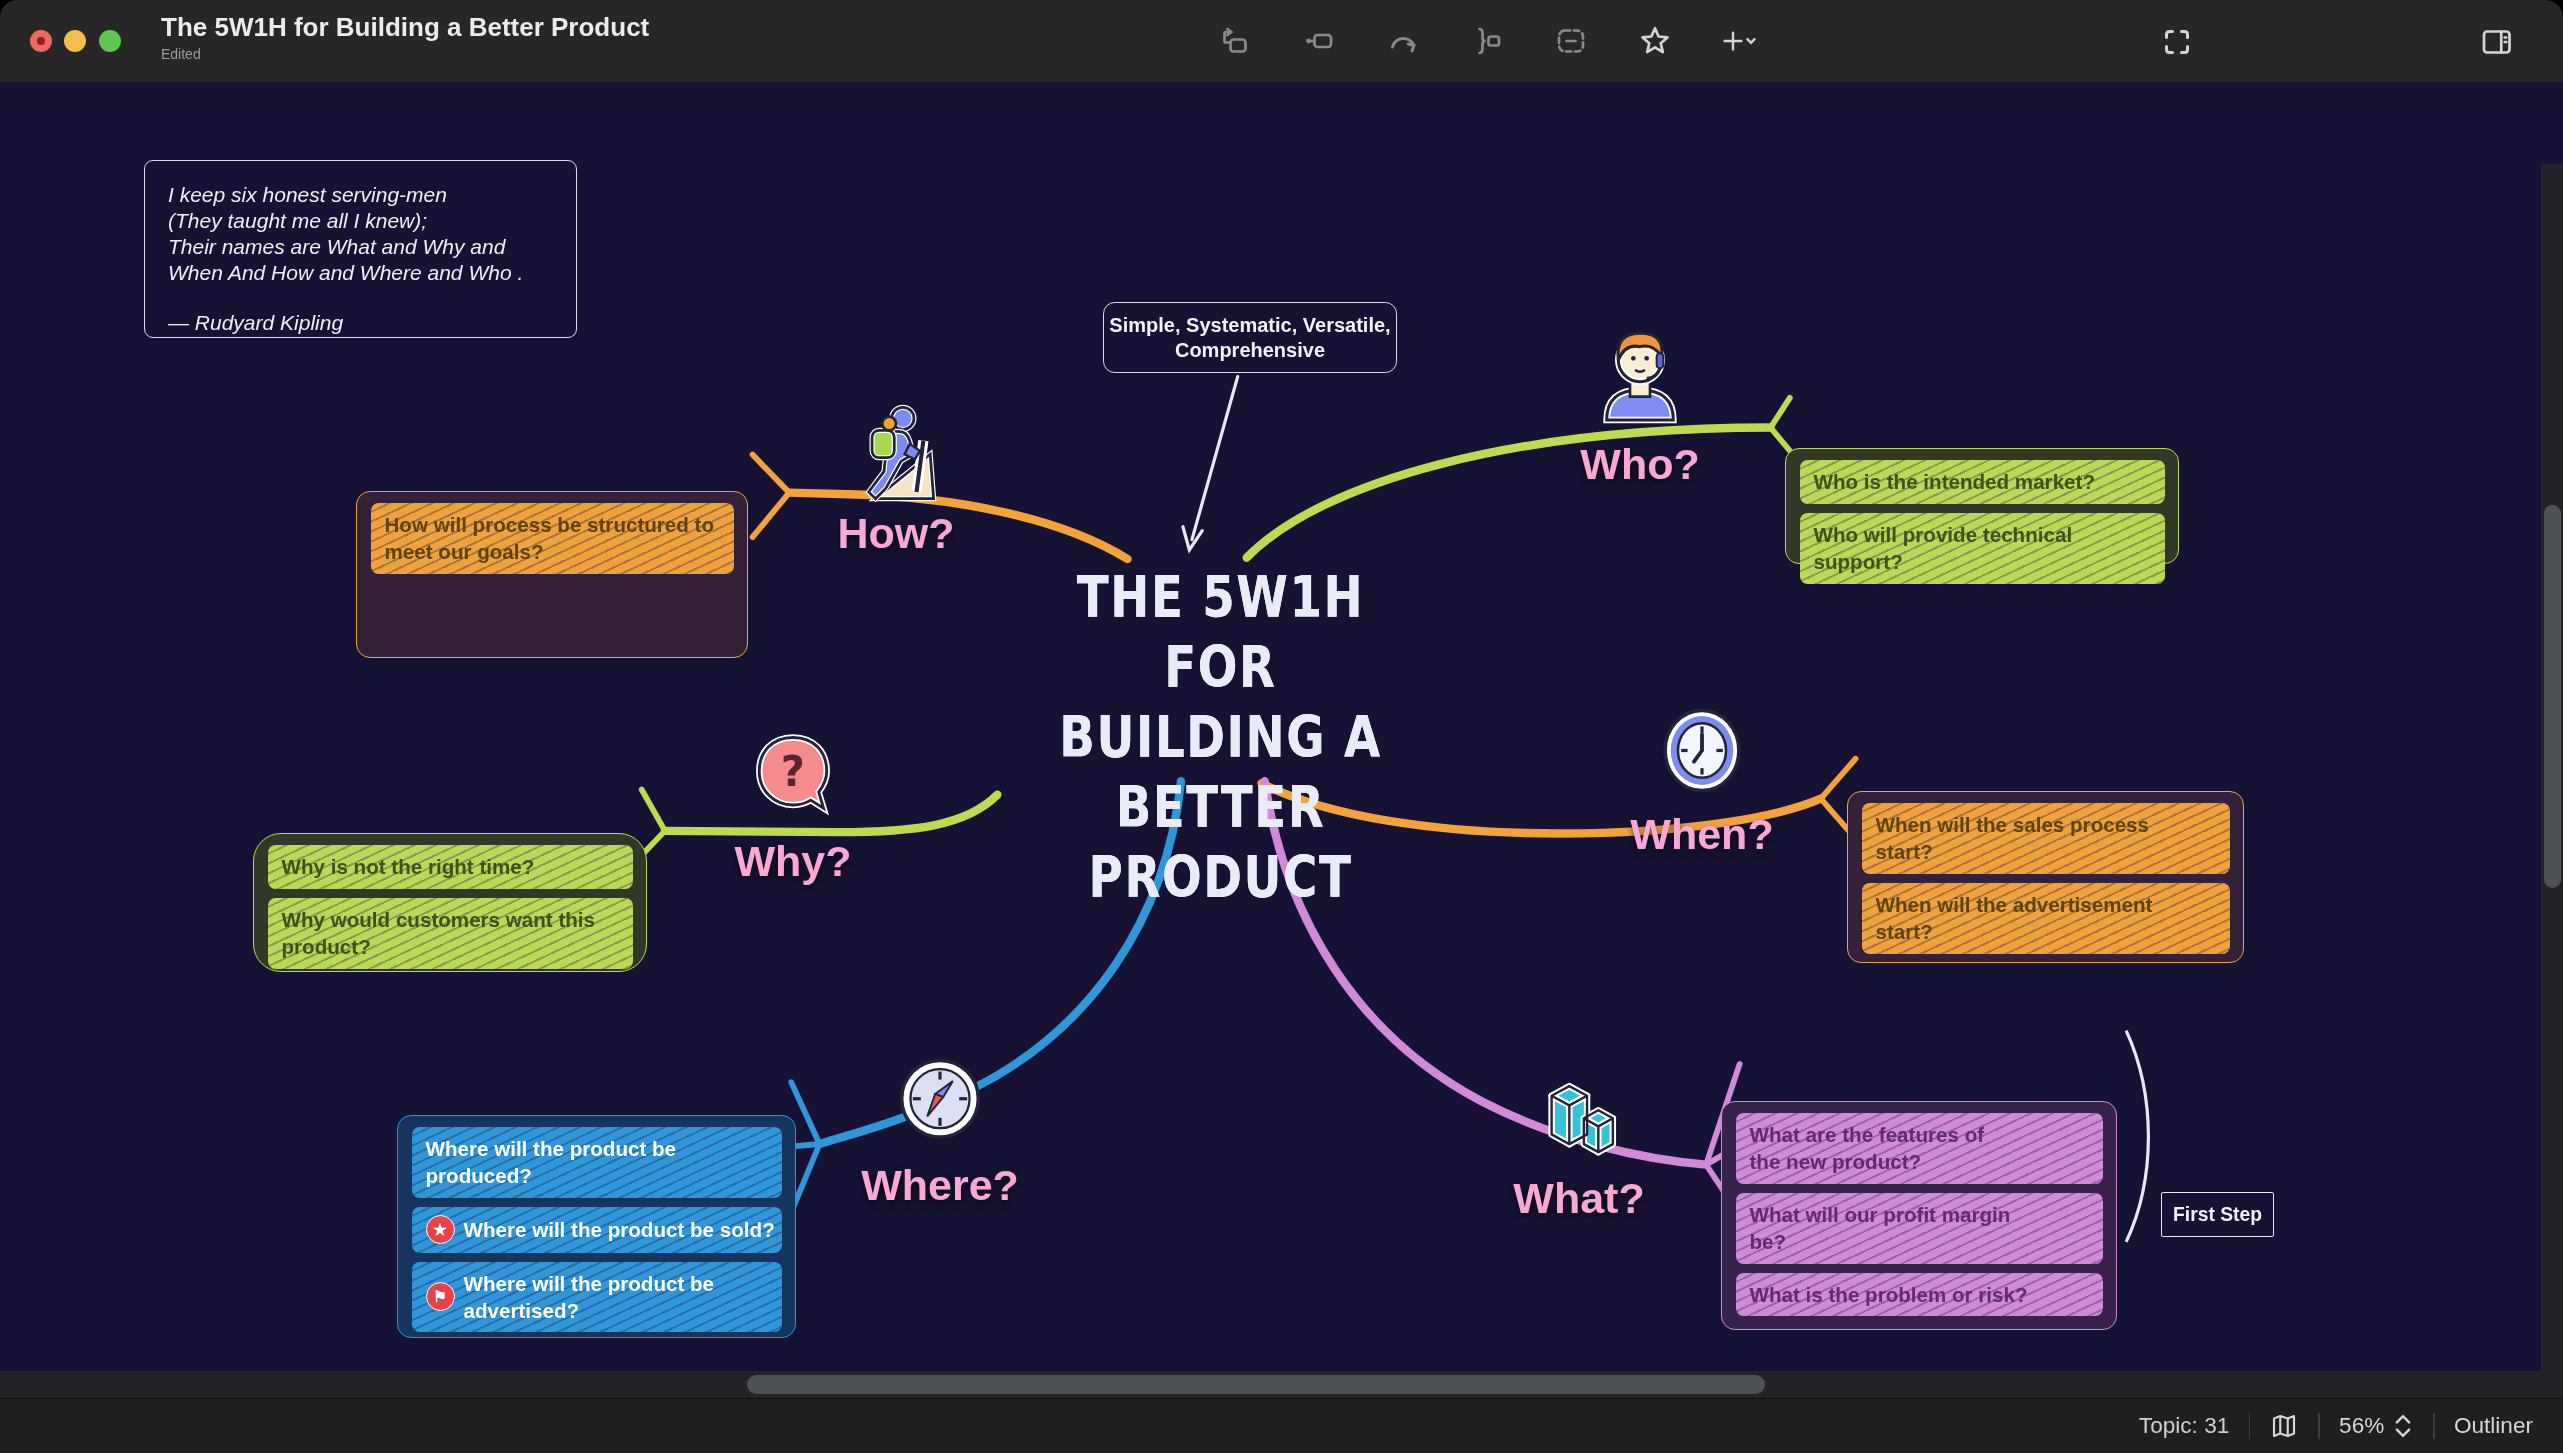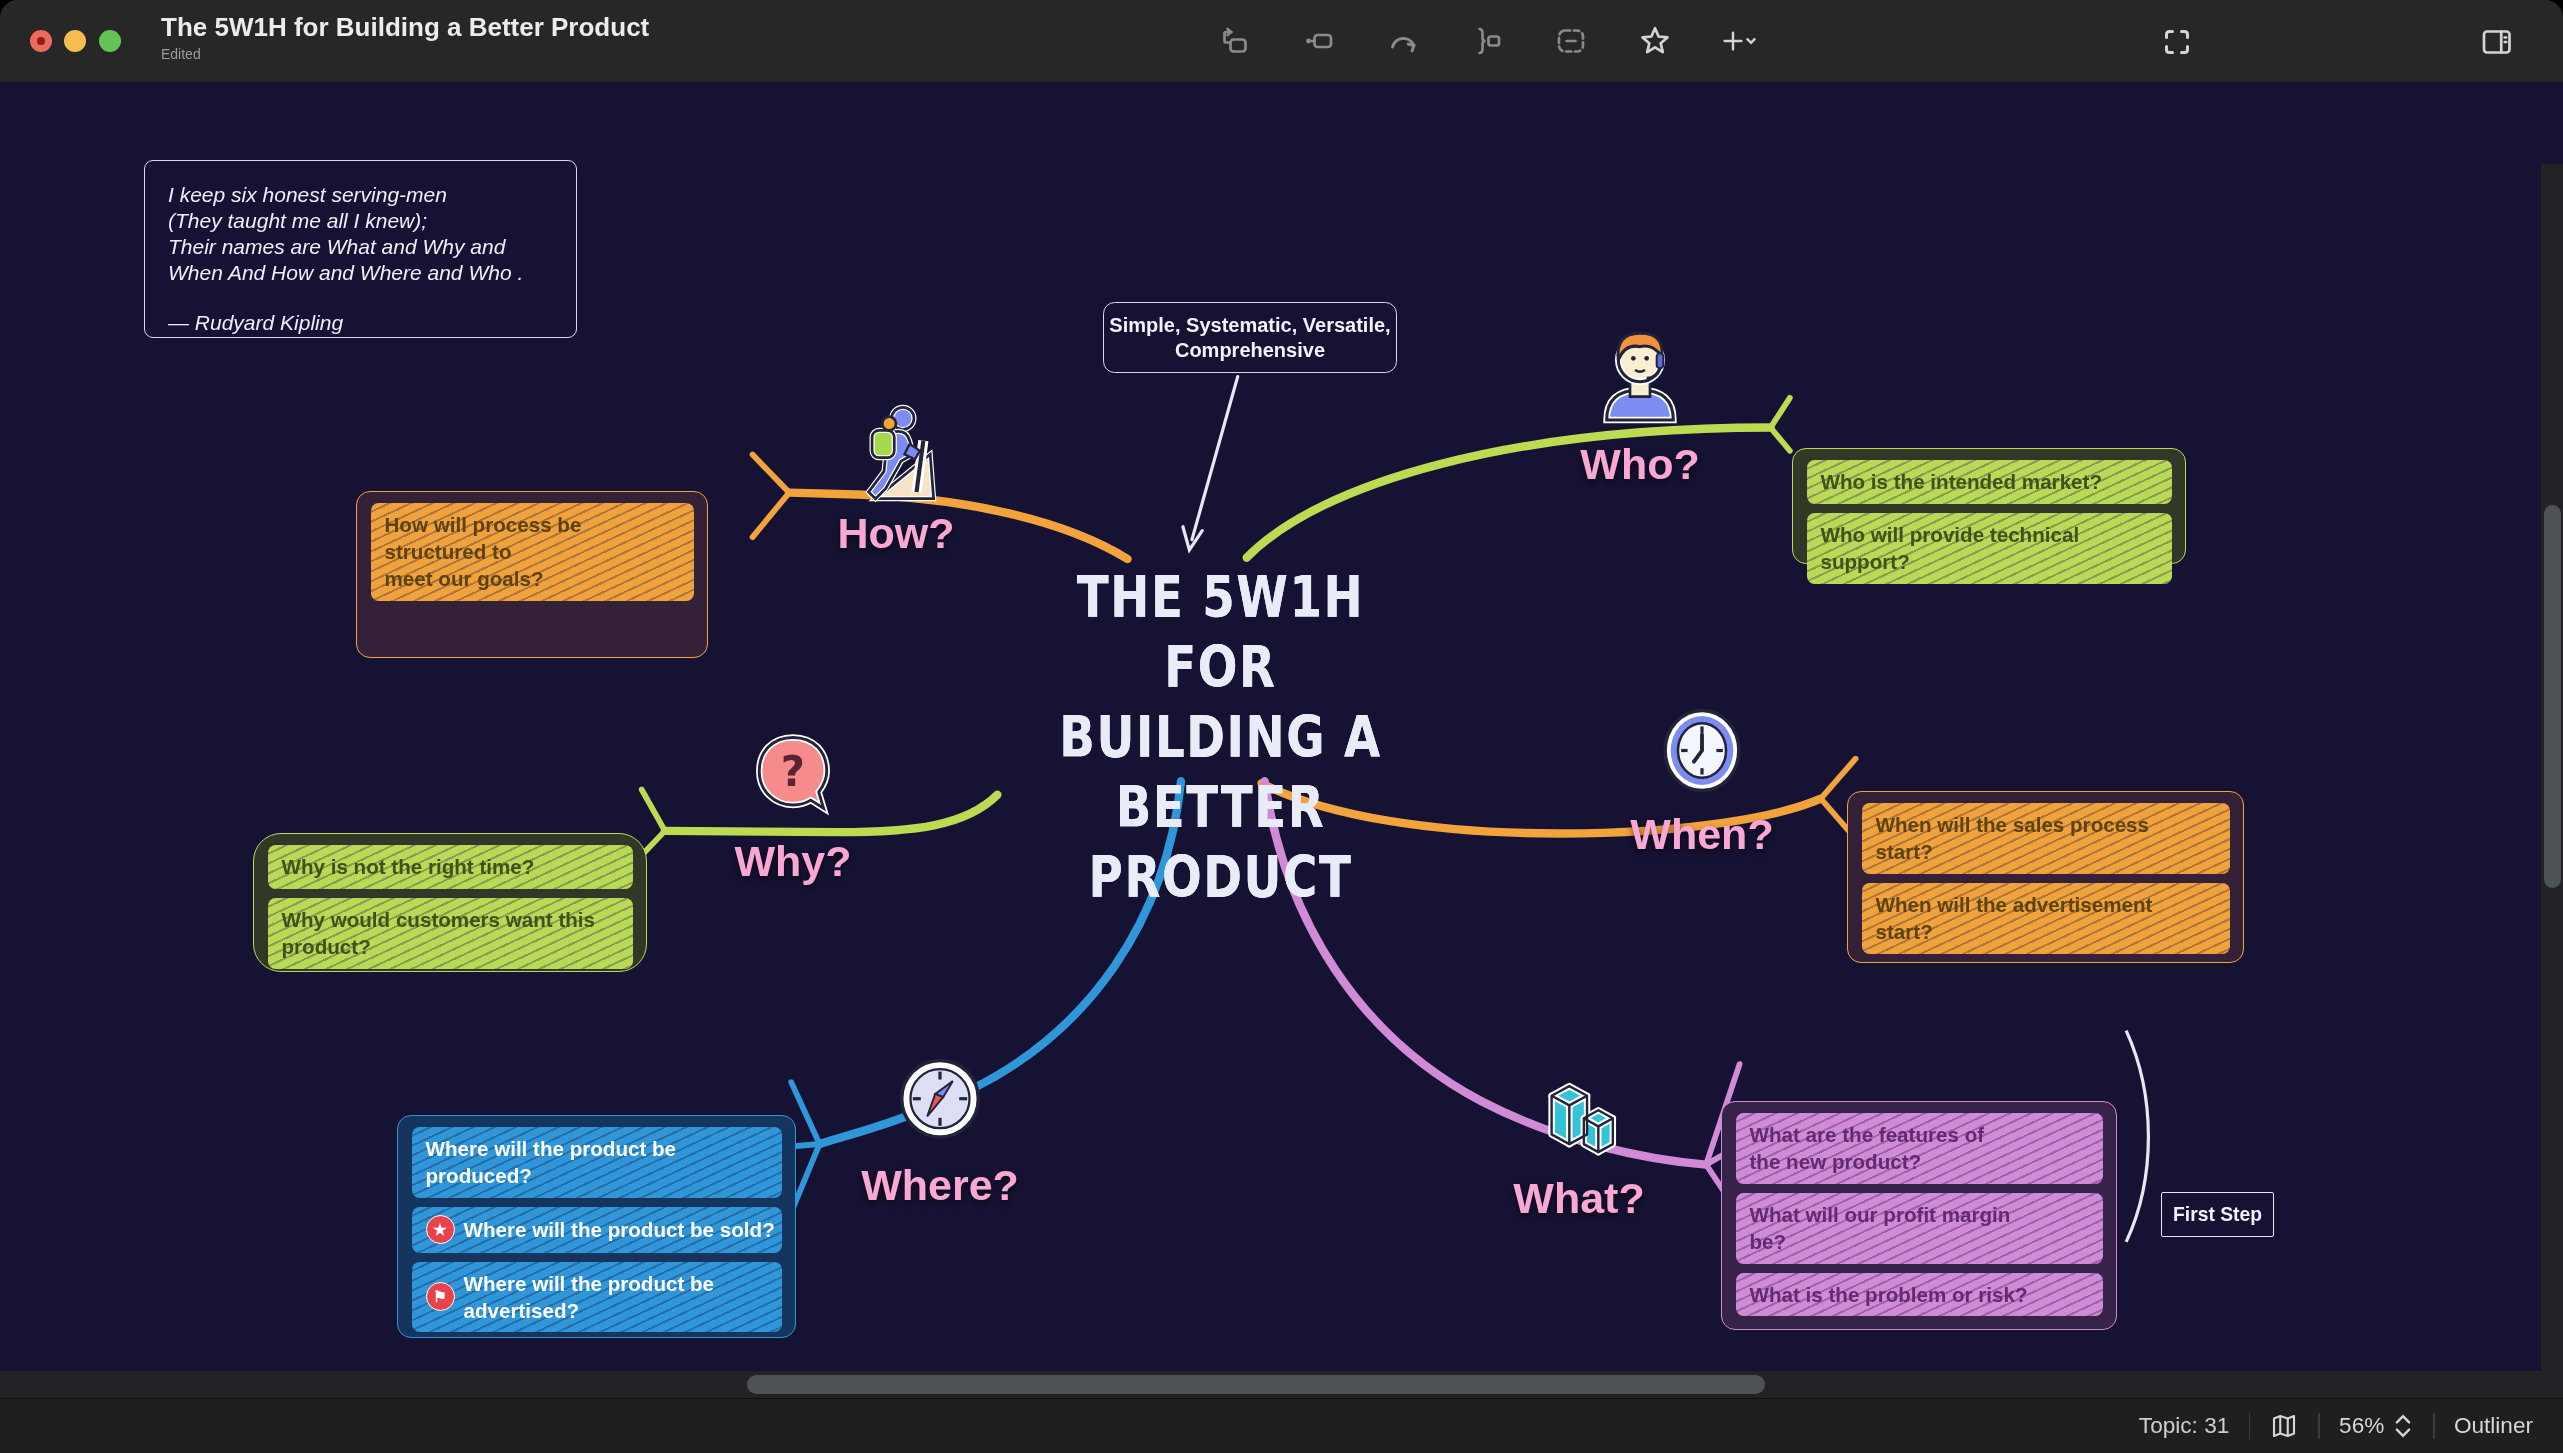--- a/index.html
+++ b/index.html
@@ -224,42 +224,42 @@
         <circle cx="34" cy="9" r="6.5" fill="none" stroke="#23233a" stroke-width="1.6"></circle>
         <path d="M28,17 Q36,15 38,22 L40,30 L33,34 L24,50 L18,56 L14,52 L23,40 L24,30 Z" fill="#7d8cf0" stroke="#fff" stroke-width="3"></path>
         <path d="M28,17 Q36,15 38,22 L40,30 L33,34 L24,50 L18,56 L14,52 L23,40 L24,30 Z" fill="none" stroke="#23233a" stroke-width="1.6"></path>
         <path d="M38,24 L44,28 L41,33 L35,30 Z" fill="#7d8cf0" stroke="#23233a" stroke-width="1.4"></path>
         <rect x="16" y="16" width="13" height="16" rx="4" fill="#a8d84e" stroke="#fff" stroke-width="3"></rect>
         <rect x="16" y="16" width="13" height="16" rx="4" fill="none" stroke="#23233a" stroke-width="1.6"></rect>
         <circle cx="26" cy="12" r="4" fill="#f6a531" stroke="#23233a" stroke-width="1.6"></circle>
       </svg>
     </div>
     <div class="topic-label" style="left:896px;top:427px;">How?</div>
-    <div class="boundary bnd-orange" style="left:356px;top:409px;width:352px;height:167px;">
+    <div class="boundary bnd-orange" style="left:356px;top:409px;width:392px;height:167px;">
       <div class="tbox orange">How will process be structured to
 meet our goals?</div>
     </div>
 
     <div class="branch-icon" style="left:1640px;top:240px;">
       <svg width="100" height="106" viewBox="0 0 60 62">
         <path d="M10,58 Q10,40 30,40 Q50,40 50,58 Z" fill="#7d8cf0" stroke="#fff" stroke-width="4"></path>
         <path d="M10,58 Q10,40 30,40 Q50,40 50,58 Z" fill="none" stroke="#23233a" stroke-width="1.8"></path>
         <path d="M24,34 L24,44 L36,44 L36,34 Z" fill="#f8eed2" stroke="#23233a" stroke-width="1.6"></path>
         <circle cx="30" cy="22" r="13" fill="#f8eed2" stroke="#fff" stroke-width="4"></circle>
         <circle cx="30" cy="22" r="13" fill="none" stroke="#23233a" stroke-width="1.8"></circle>
         <path d="M17,22 Q15,6 30,6 Q45,6 43,20 Q38,12 30,14 Q21,12 17,22 Z" fill="#f2923c" stroke="#23233a" stroke-width="1.8"></path>
         <rect x="40" y="18" width="4" height="9" rx="2" fill="#5b6cd9" stroke="#23233a" stroke-width="1.2"></rect>
         <path d="M42,27 Q40,33 34,33" fill="none" stroke="#23233a" stroke-width="1.8"></path>
         <circle cx="26" cy="21" r="1.4" fill="#23233a"></circle>
           <circle cx="34" cy="21" r="1.4" fill="#23233a"></circle>
         <path d="M27,28 Q30,30 33,28" fill="none" stroke="#23233a" stroke-width="1.5"></path>
       </svg>
     </div>
     <div class="topic-label" style="left:1640px;top:358px;">Who?</div>
-    <div class="boundary bnd-green" style="left:1785px;top:366px;width:394px;height:116px;margin-left:7px;">
+    <div class="boundary bnd-green" style="left:1785px;top:366px;width:394px;height:116px;">
       <div class="tbox green">Who is the intended market?</div>
       <div class="tbox green">Who will provide technical support?</div>
     </div>
 
     <div class="branch-icon" style="left:793px;top:649px;">
       <svg width="87" height="90" viewBox="0 0 54 56">
         <path d="M27,4 C14,4 6,13 6,25 C6,37 15,46 27,46 C31,46 35,45 38,43 L46,48 L43,38 C46,34 48,30 48,25 C48,13 40,4 27,4 Z" fill="#f58b8b" stroke="#fff" stroke-width="4"></path>
         <path d="M27,4 C14,4 6,13 6,25 C6,37 15,46 27,46 C31,46 35,45 38,43 L46,48 L43,38 C46,34 48,30 48,25 C48,13 40,4 27,4 Z" fill="none" stroke="#23233a" stroke-width="1.8"></path>
         <text x="27" y="34" text-anchor="middle" font-family="DejaVu Sans,sans-serif" font-size="26" font-weight="bold" fill="#5c2430">?</text>
       </svg>

